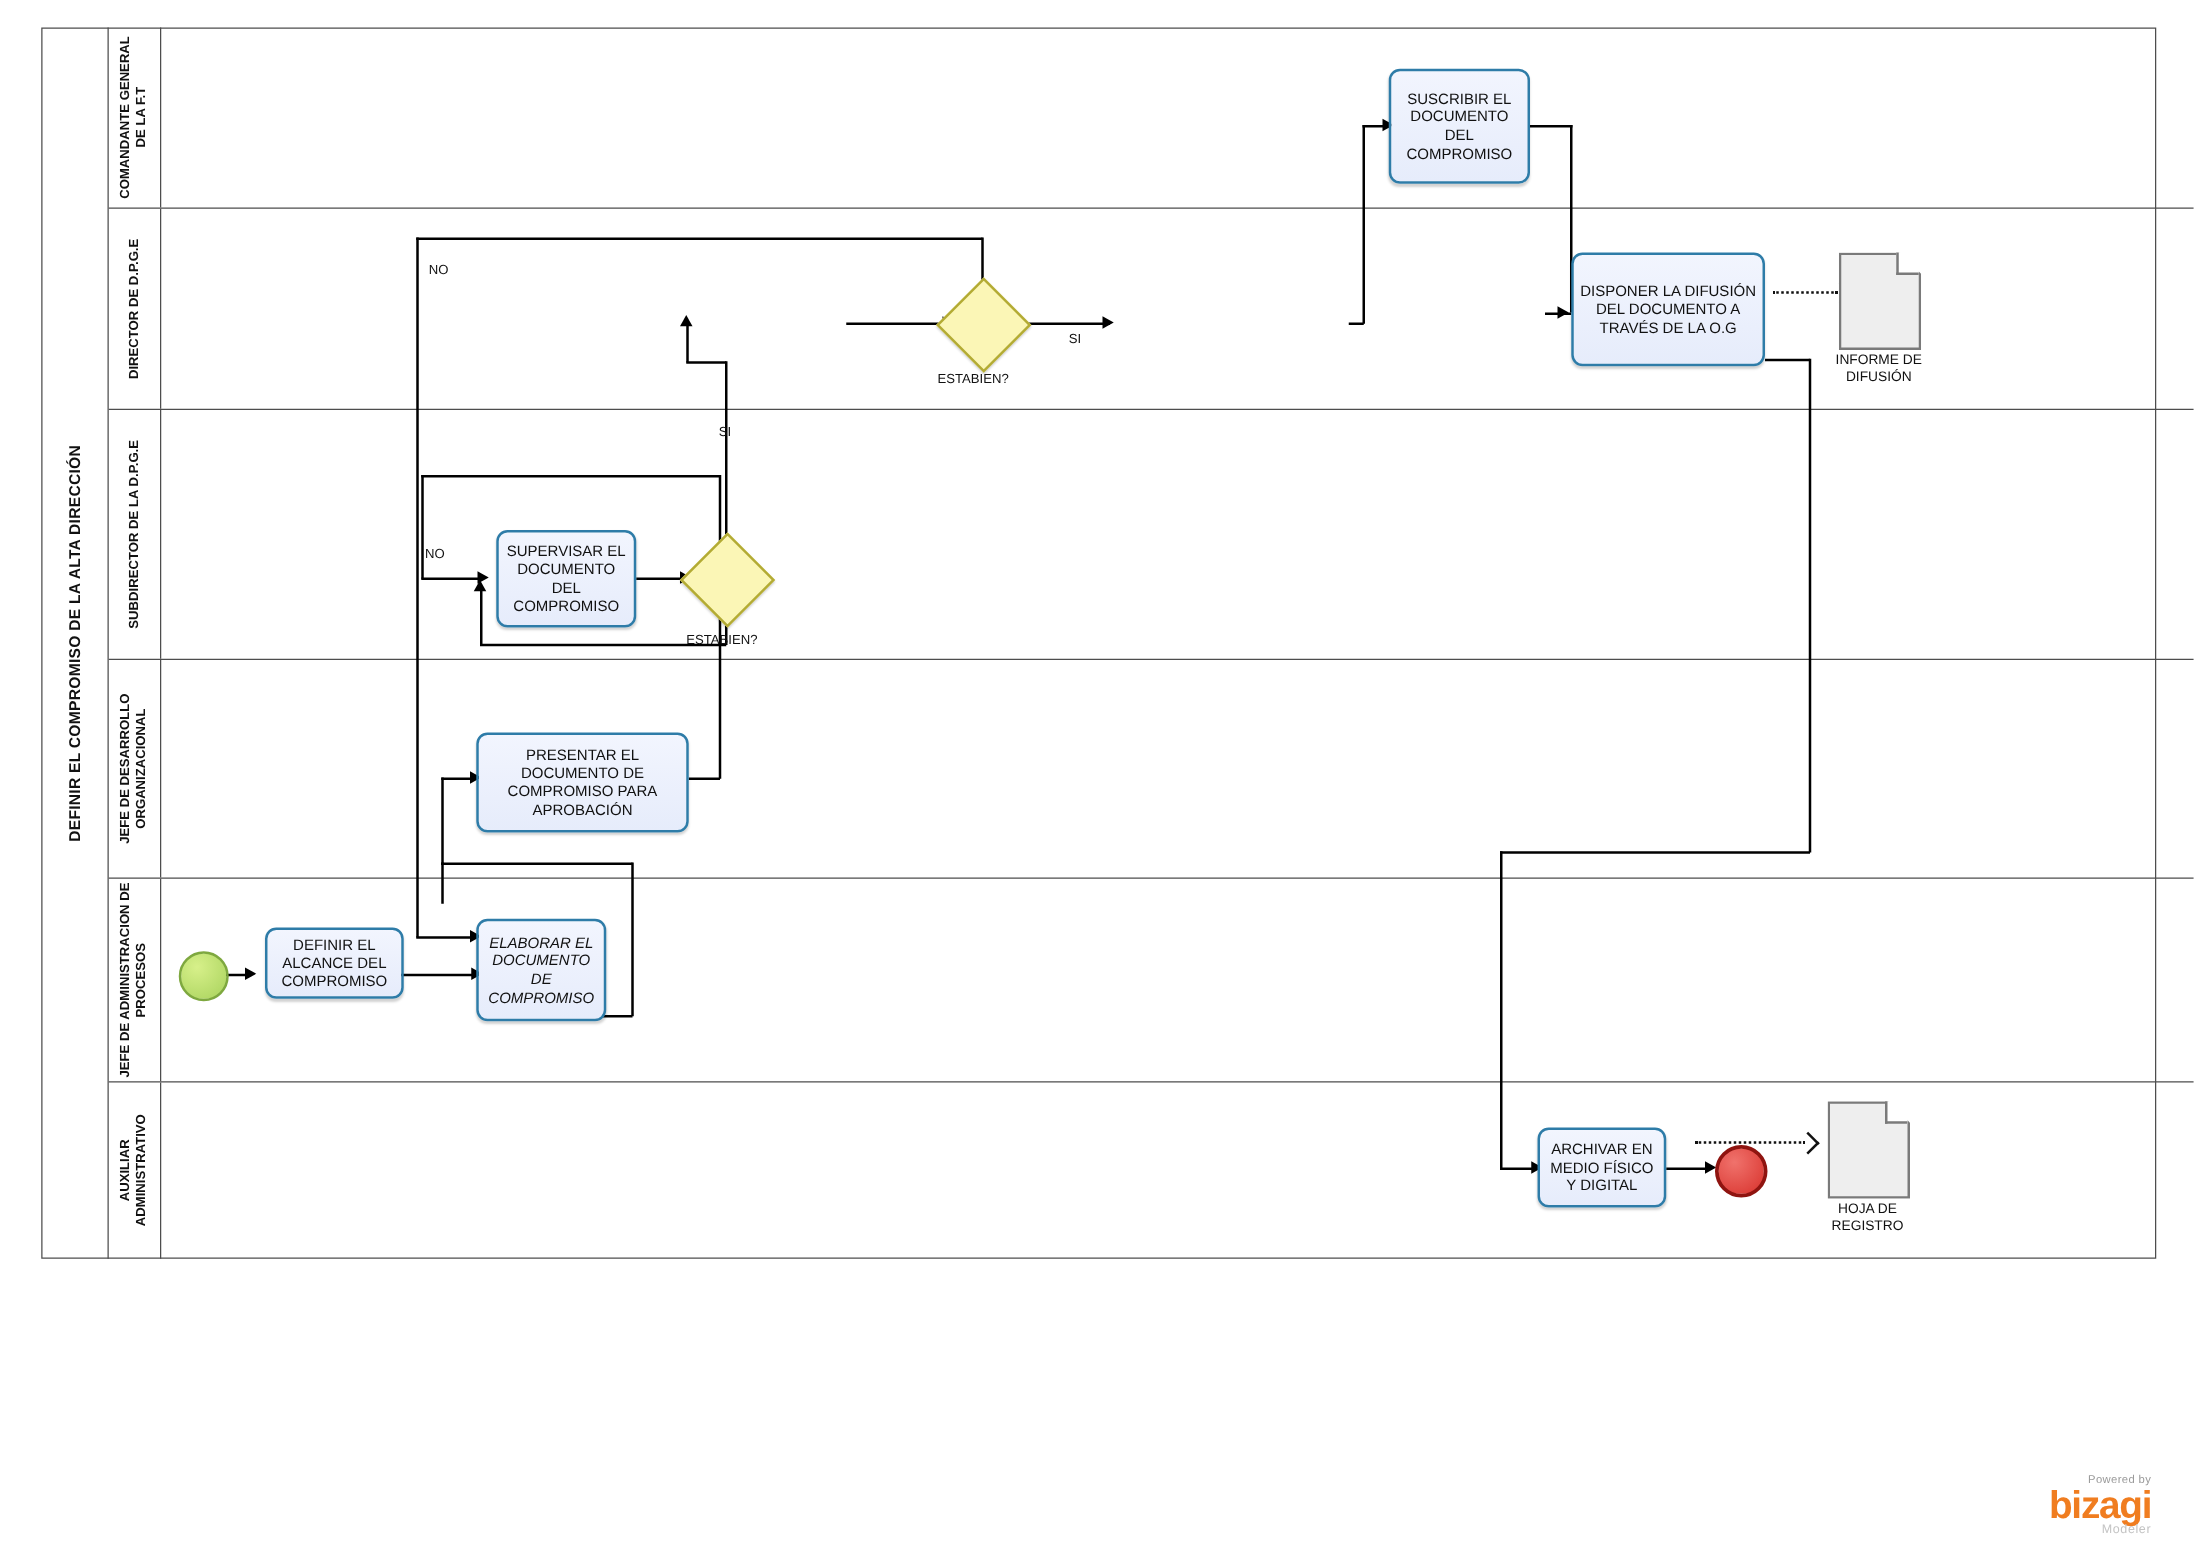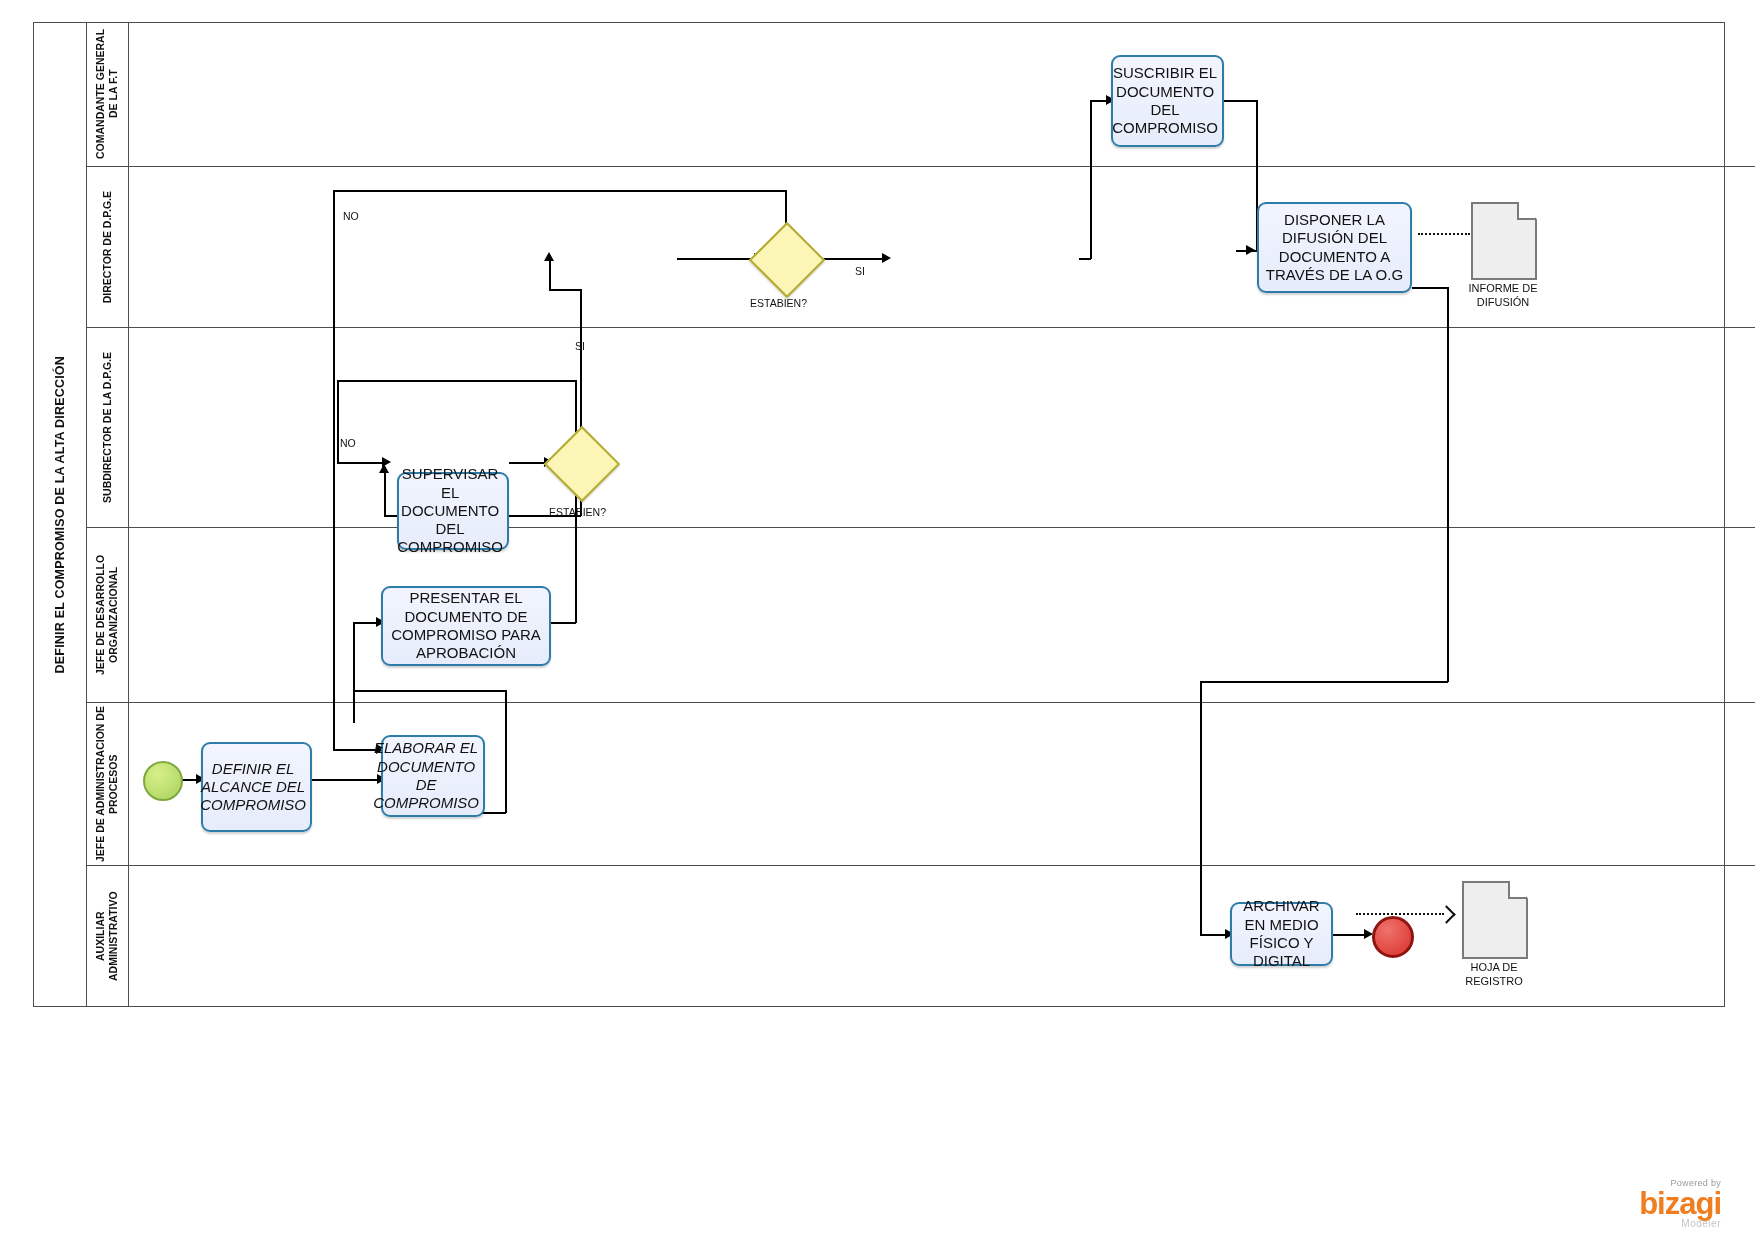--- a/index.html
+++ b/index.html
@@ -19,21 +19,21 @@
     box-sizing:border-box;border-right:1.5px solid #4d4d4d;
     display:flex;align-items:center;justify-content:center;}
   .lane-hdr span{writing-mode:vertical-rl;transform:rotate(180deg);
     font-size:10.5px;font-weight:bold;line-height:1.25;text-align:center;color:#111;}
 
   
   .task{position:absolute;box-sizing:border-box;border:2px solid #2e7ca8;border-radius:9px;
     background:linear-gradient(180deg,#f2f5fe 0%,#e6ecfb 100%);
     box-shadow:0 2px 2px rgba(0,0,0,.18);
     display:flex;align-items:center;justify-content:flex-end;text-align:center;
-    font-size:15px;line-height:1.22;color:#111;padding:2px 4px;}
+    font-size:12px;line-height:1.22;color:#111;padding:2px 4px;}
   .gw{position:absolute;width:50px;height:50px;background:#fbf6b6;
     border:2px solid #b3ab34;transform:rotate(45deg);box-shadow:1px 1px 2px rgba(0,0,0,.2);}
   .gw-label{position:absolute;font-size:10.5px;color:#111;white-space:nowrap;}
   .ev-start{position:absolute;width:36px;height:36px;border-radius:50%;
     background:radial-gradient(circle at 35% 30%,#d7f08a,#a8d25c);border:2px solid #7ea83f;}
   .ev-end{position:absolute;width:36px;height:36px;border-radius:50%;
     background:radial-gradient(circle at 35% 30%,#f0726c,#d8322c);border:3px solid #8f1410;}
   .doc{position:absolute;width:62px;height:74px;background:#eeeeee;border:2px solid #7a7a7a;
     clip-path:polygon(0 0,74% 0,100% 22%,100% 100%,0 100%);}
   .doc-fold{position:absolute;width:16px;height:16px;border-left:2px solid #7a7a7a;
@@ -188,32 +188,32 @@
     <span>DISPONER LA DIFUSIÓN  DEL DOCUMENTO A TRAVÉS DE LA O.G</span>
   </div>
 
   <div class="doc" style="left:1471px;top:202px;"></div>
   <div class="doc-fold" style="left:1517px;top:202px;"></div>
   <div class="doc-label" style="left:1444px;top:282px;width:118px;">
     <div>INFORME DE</div>
     <div>DIFUSIÓN</div>
   </div>
 
-  <div class="task" style="left:397px;top:424px;width:112px;height:78px;margin-top:48px;">
+  <div class="task" style="left:397px;top:424px;width:112px;height:78px;">
     <span>SUPERVISAR EL DOCUMENTO DEL COMPROMISO</span>
   </div>
   <div class="gw" style="left:555px;top:437px;"></div>
   <div class="gw-label" style="left:549px;top:506px;">ESTABIEN?</div>
 
   <div class="task" style="left:381px;top:586px;width:170px;height:80px;">
     <span>PRESENTAR EL DOCUMENTO DE COMPROMISO PARA APROBACIÓN</span>
   </div>
 
   <div class="ev-start" style="left:143px;top:761px;"></div>
-  <div class="task" style="left:201px;top:742px;width:111px;height:90px;font-style:italic;">
+  <div class="task" style="left:212px;top:742px;width:111px;height:57px;">
     <span>DEFINIR EL ALCANCE DEL COMPROMISO</span>
   </div>
   <div class="task" style="left:381px;top:735px;width:104px;height:82px;font-style:italic;">
     <span>ELABORAR EL DOCUMENTO DE COMPROMISO</span>
   </div>
 
   <div class="task" style="left:1230px;top:902px;width:103px;height:64px;">
     <span>ARCHIVAR EN MEDIO FÍSICO Y DIGITAL</span>
   </div>
   <div class="ev-end" style="left:1372px;top:916px;"></div>

